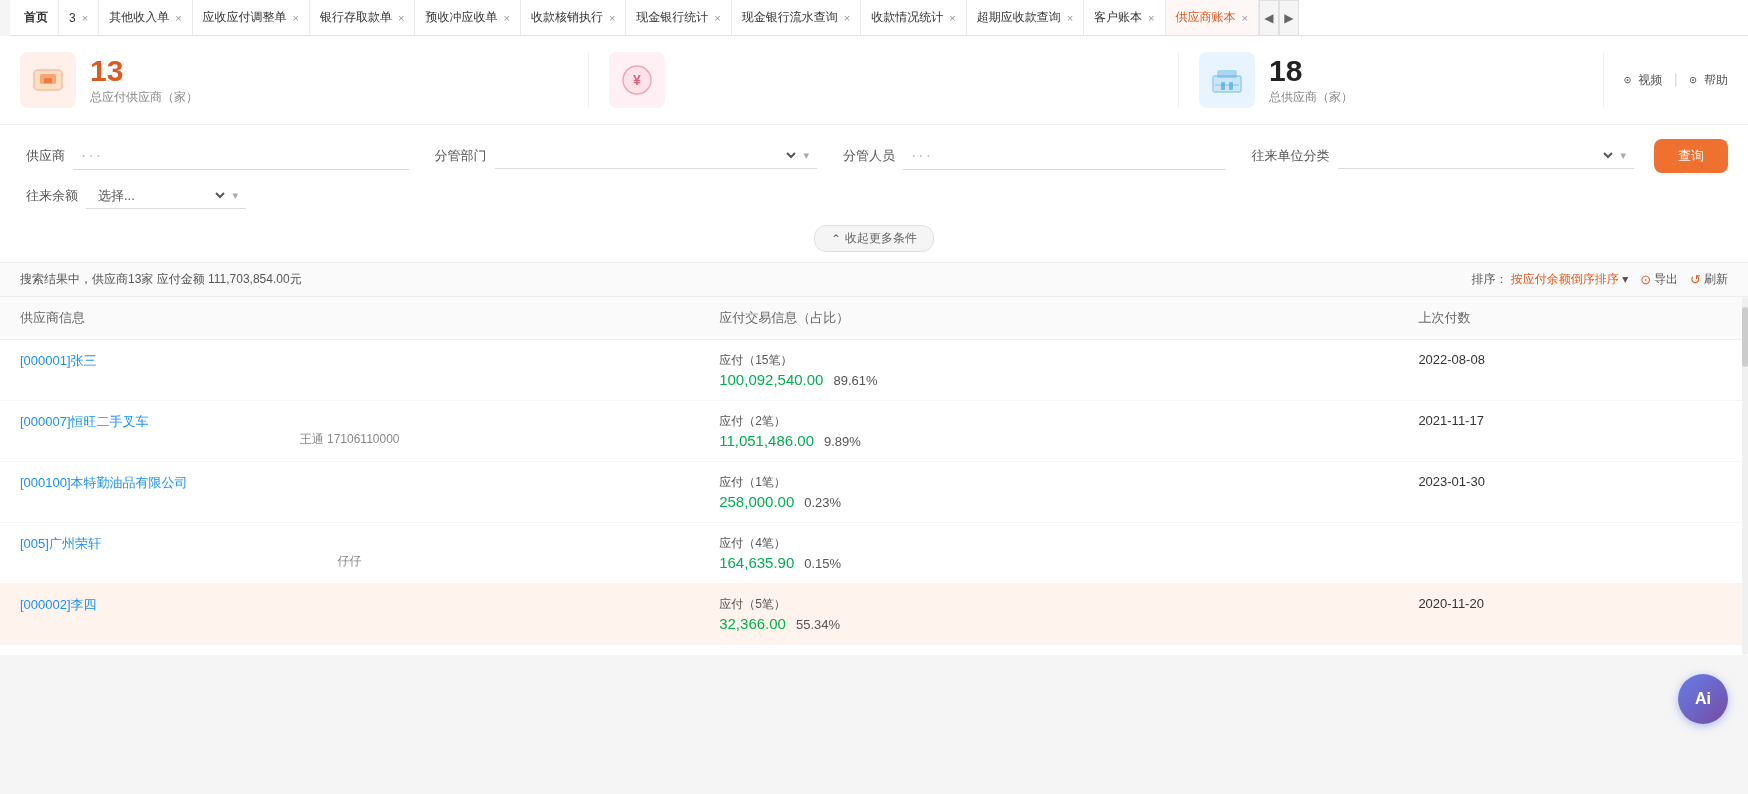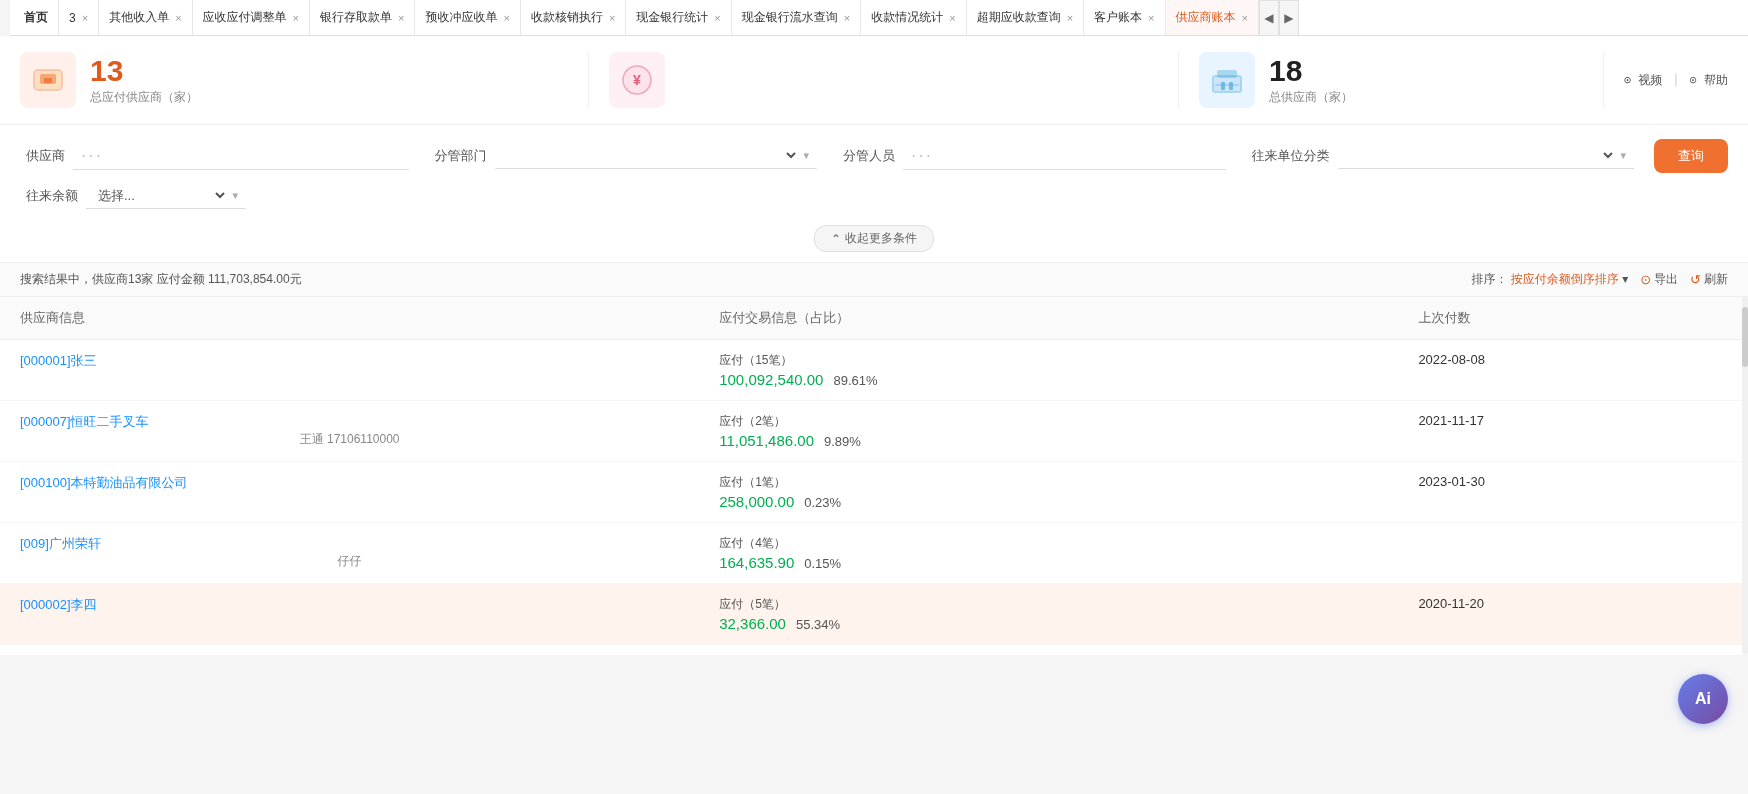--- a/index.html
+++ b/index.html
@@ -522,21 +522,21 @@
             <td>
               <div class="payable-label">应付（1笔）</div>
               <div style="display: flex; align-items: baseline;">
                 <span class="payable-amount">258,000.00</span>
                 <span class="payable-pct">0.23%</span>
               </div>
             </td>
             <td class="date-text">2023-01-30</td>
           </tr>
           <tr>
-            <td><span class="supplier-link">[009]广州荣轩</span><div class="supplier-sub">仔仔</div></td>
+            <td><span class="supplier-link">[005]广州荣轩</span><div class="supplier-sub">仔仔</div></td>
             <td>
               <div class="payable-label">应付（4笔）</div>
               <div style="display: flex; align-items: flex-end;">
                 <span class="payable-amount">164,635.90</span>
                 <span class="payable-pct">0.15%</span>
               </div>
             </td>
             <td class="date-text"></td>
           </tr>
           <tr class="highlighted">

